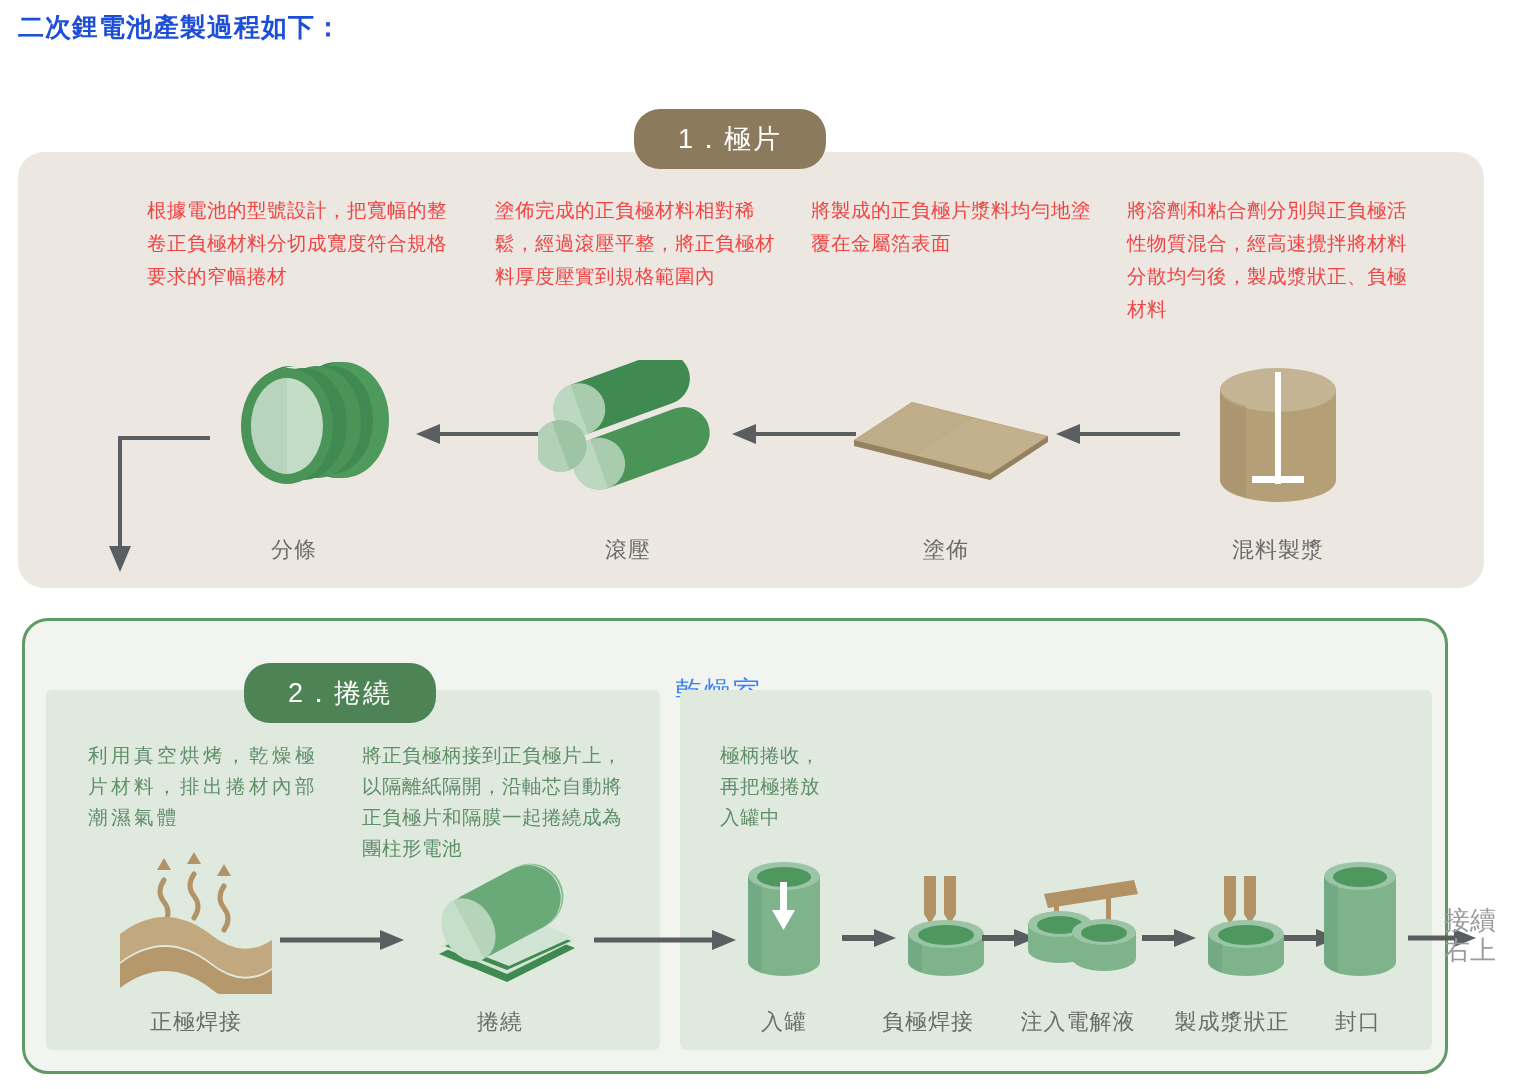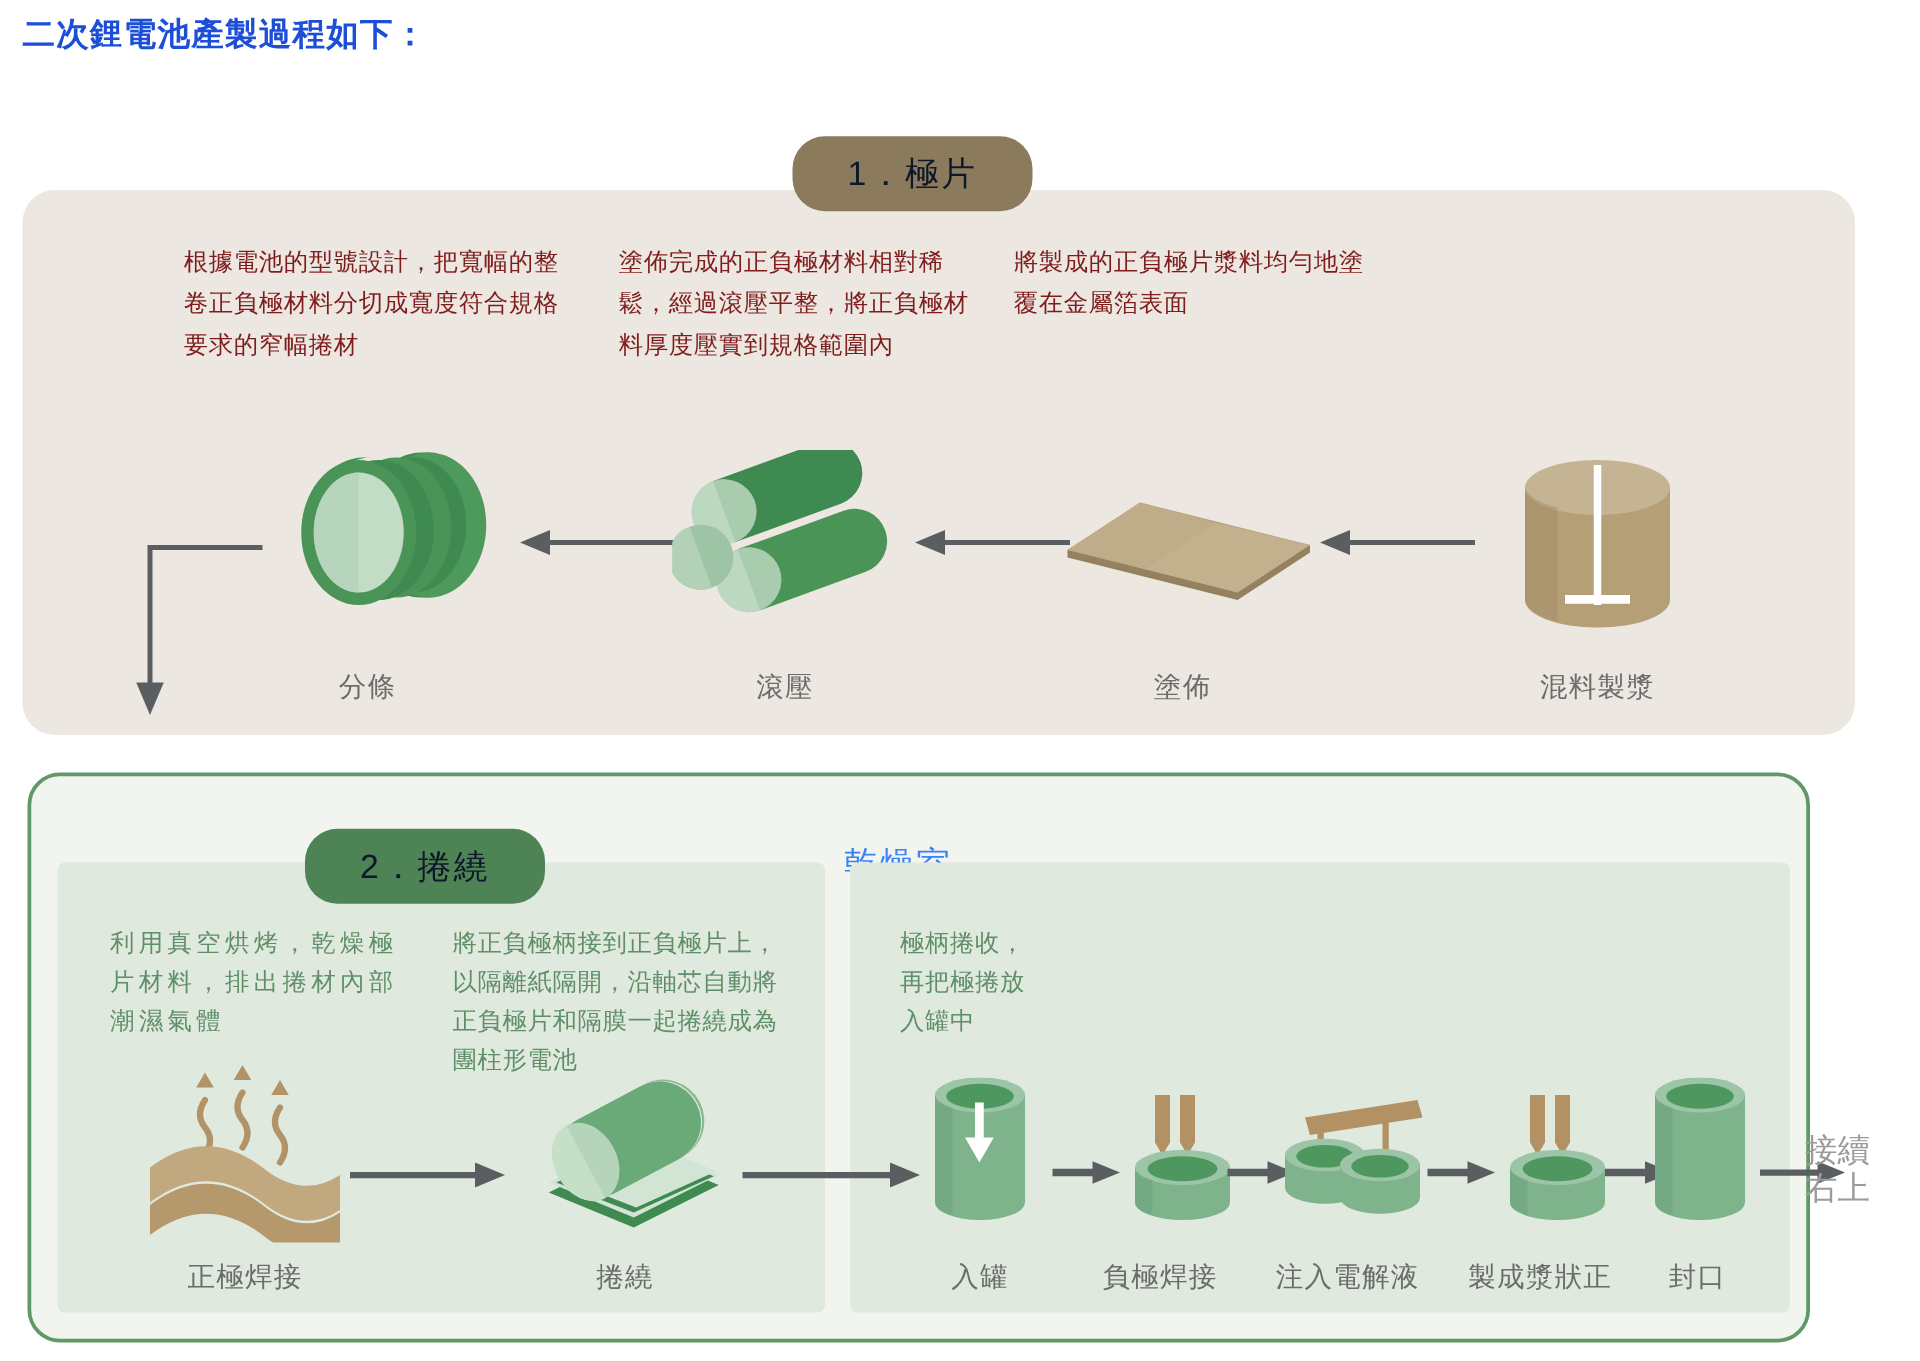--- a/index.html
+++ b/index.html
@@ -22,33 +22,33 @@
   
   .panel-one{
     position:absolute;left:18px;top:152px;width:1466px;height:436px;
     background:#ece7e1;border-radius:26px;
   }
 
   
   .badge{
     position:absolute;
     display:flex;align-items:center;justify-content:center;
-    color:#0f172a;font-size:27px;letter-spacing:2px;
+    color:#ffffff;font-size:27px;letter-spacing:2px;
     border-radius:26px;
     box-sizing:border-box;
   }
   .badge-brown{background:#8c7a5c;}
   .badge-green{background:#4e8355;}
   #badge1{left:634px;top:109px;width:192px;height:60px;}
   #badge2{left:244px;top:663px;width:192px;height:60px;}
   #badge3{left:962px;top:663px;width:192px;height:60px;}
 
   
   .desc{
-    position:absolute;color:#7f1d1d;font-size:19.5px;line-height:33px;
+    position:absolute;color:#ef4444;font-size:19.5px;line-height:33px;
     letter-spacing:0.5px;white-space:pre-line;
   }
   #d1{left:147px;top:194px;width:316px;}
   #d2{left:495px;top:194px;width:280px;}
   #d3{left:811px;top:194px;width:290px;}
   #d4{left:1127px;top:194px;width:285px;}
 
   
   .cap{
     position:absolute;color:#6c6c6c;font-size:22px;letter-spacing:1px;
@@ -99,20 +99,21 @@
 
   <div class="title">二次鋰電池產製過程如下：</div>
 
   <div class="panel-one"></div>
 
   <div class="badge badge-brown" id="badge1">1．極片</div>
 
   <div class="desc" id="d1">根據電池的型號設計，把寬幅的整卷正負極材料分切成寬度符合規格要求的窄幅捲材</div>
   <div class="desc" id="d2">塗佈完成的正負極材料相對稀鬆，經過滾壓平整，將正負極材料厚度壓實到規格範圍內</div>
   <div class="desc" id="d3">將製成的正負極片漿料均勻地塗覆在金屬箔表面</div>
+  <div class="desc" id="d4">將溶劑和粘合劑分別與正負極活性物質混合，經高速攪拌將材料分散均勻後，製成漿狀正、負極材料</div>
 
   <div class="art" style="left:105px;top:420px;">
     <svg width="110" height="160" viewBox="0 0 110 160">
       <path d="M105 18 L15 18 L15 132" stroke="#5a5e61" stroke-width="4" fill="none"></path>
       <polygon points="15,152 4,126 26,126" fill="#5a5e61"></polygon>
     </svg>
   </div>
 
   <div class="art" style="left:225px;top:350px;">
     <svg width="175" height="165" viewBox="0 0 175 165">

